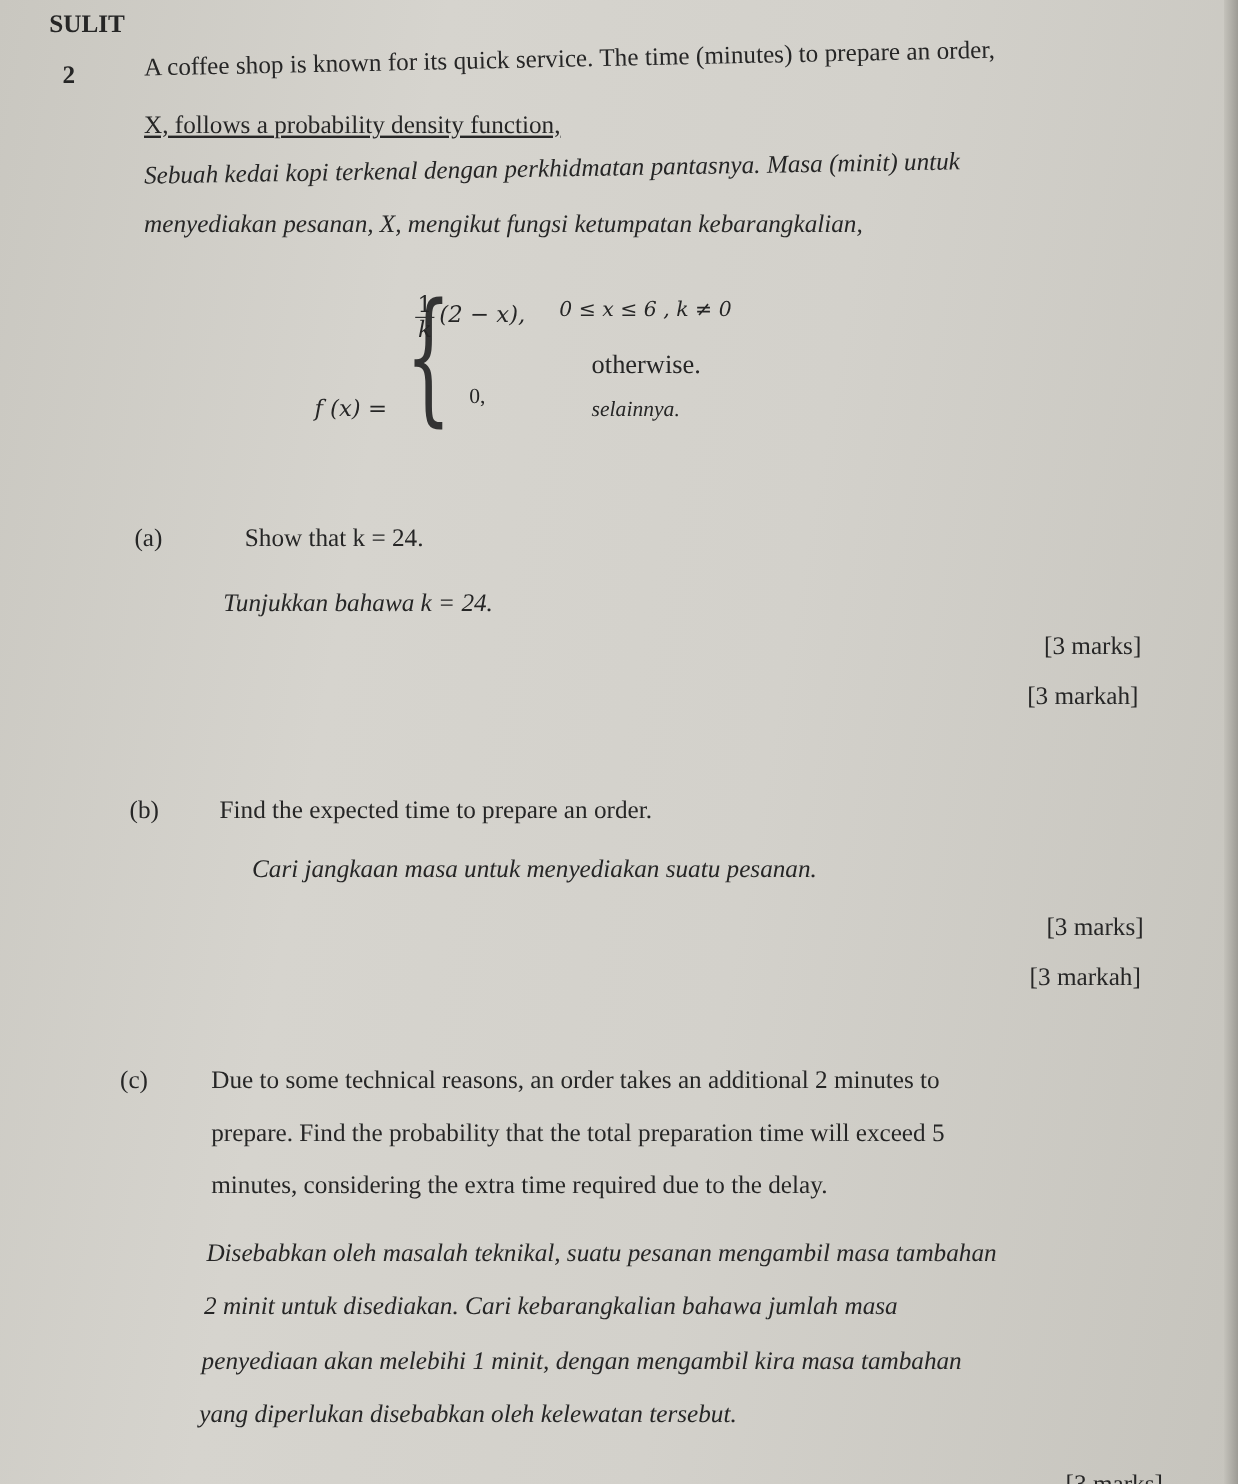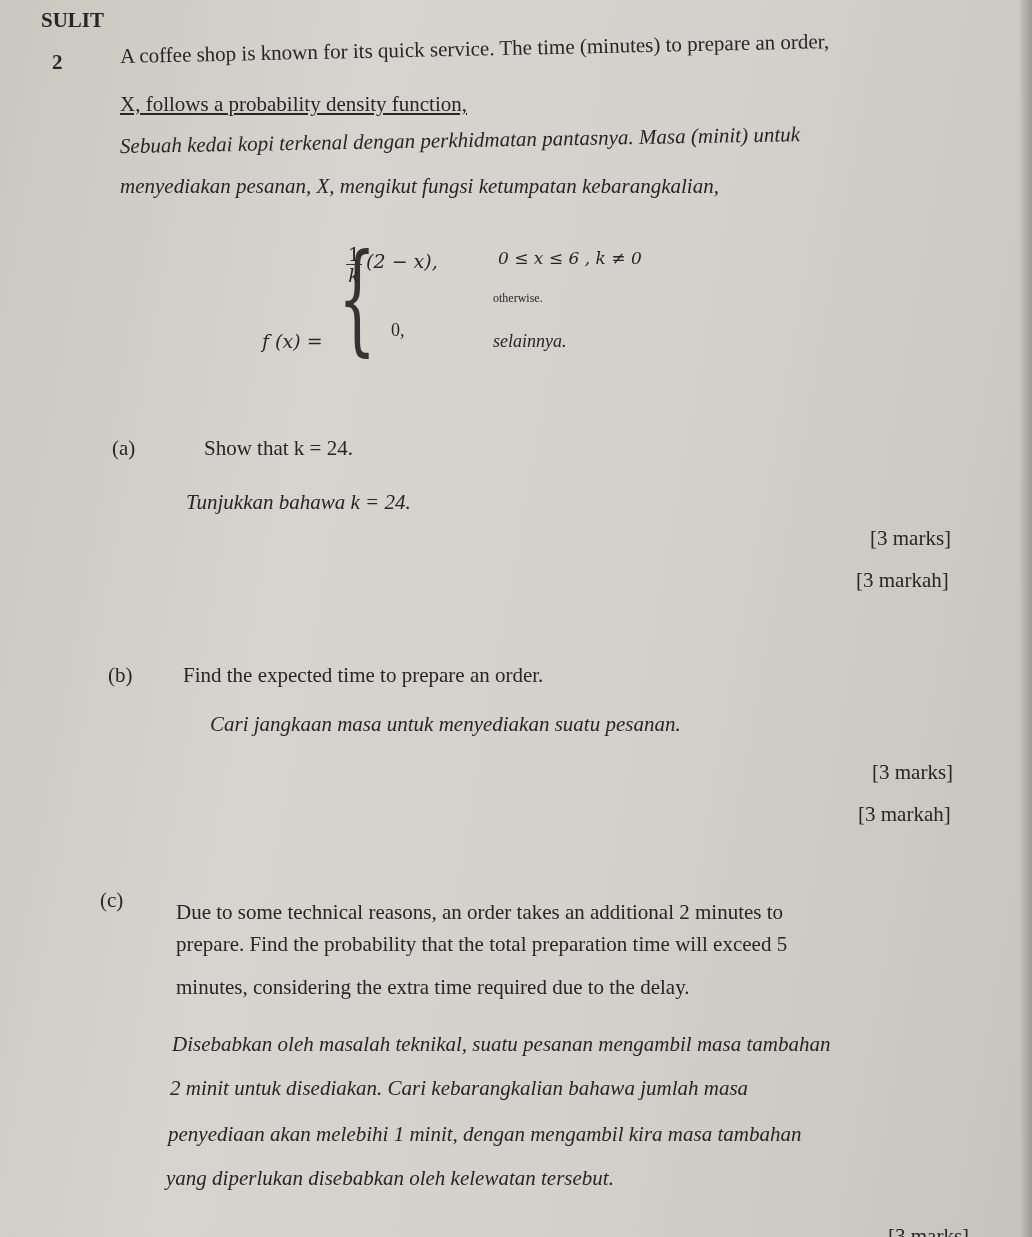--- a/index.html
+++ b/index.html
@@ -35,39 +35,39 @@
 <div>
   <div class="abs math" style="left:262px;top:290px;font-size:19px;margin-top:40px;">f (x) =</div>
   <div class="brace" style="left:338px;top:238px;">{</div>
   <div class="abs" style="left:346px;top:244px;">
     <span class="frac">
       <span class="num">1</span>
       <span class="math">k</span>
     </span>
     <span class="math" style="font-size:19px;">(2 − x),</span>
   </div>
-  <div class="abs math" style="left:466px;top:248px;font-size:17px;margin-left:32px;">0 ≤ x ≤ 6 , k ≠ 0</div>
+  <div class="abs math" style="left:466px;top:248px;font-size:17px;">0 ≤ x ≤ 6 , k ≠ 0</div>
   <div class="abs" style="left:391px;top:320px;font-size:18px;">0,</div>
-  <div class="abs" style="left:493px;top:291px;font-size:12px;">otherwise.</div>
+  <div class="abs" style="left:493px;top:291px;font-size:22px;">otherwise.</div>
   <div class="abs it" style="left:493px;top:331px;font-size:18px;text-align:right;">selainnya.</div>
 </div>
 
 <div class="abs t" style="left:112px;top:436px;">(a)</div>
 <div class="abs t" style="left:204px;top:436px;">Show that  k = 24.</div>
 <div class="abs t it" style="left:186px;top:490px;">Tunjukkan bahawa  k = 24.</div>
 <div class="abs t" style="left:870px;top:526px;">[3 marks]</div>
 <div class="abs t" style="left:856px;top:568px;">[3 markah]</div>
 
 <div class="abs t" style="left:108px;top:663px;">(b)</div>
 <div class="abs t" style="left:183px;top:663px;">Find the expected time to prepare an order.</div>
 <div class="abs t it" style="left:183px;top:712px;margin-left:27px;">Cari jangkaan masa untuk menyediakan suatu pesanan.</div>
 <div class="abs t" style="left:872px;top:760px;">[3 marks]</div>
 <div class="abs t" style="left:858px;top:802px;">[3 markah]</div>
 
 <div class="abs t" style="left:100px;top:888px;">(c)</div>
-<div class="abs t" style="left:176px;top:888px;margin-top:12px;">Due to some technical reasons, an order takes an additional 2 minutes to</div>
+<div class="abs t" style="left:176px;top:888px;">Due to some technical reasons, an order takes an additional 2 minutes to</div>
 <div class="abs t" style="left:176px;top:932px;">prepare. Find the probability that the total preparation time will exceed 5</div>
 <div class="abs t" style="left:176px;top:975px;">minutes, considering the extra time required due to the delay.</div>
 <div class="abs t it" style="left:172px;top:1032px;font-family:Liberation Serif, serif;">Disebabkan oleh masalah teknikal, suatu pesanan mengambil masa tambahan</div>
 <div class="abs t it" style="left:170px;top:1076px;">2 minit untuk disediakan. Cari kebarangkalian bahawa jumlah masa</div>
 <div class="abs t it" style="left:168px;top:1122px;">penyediaan akan melebihi 1 minit, dengan mengambil kira masa tambahan</div>
 <div class="abs t it" style="left:166px;top:1166px;">yang diperlukan disebabkan oleh kelewatan tersebut.</div>
 <div class="abs t" style="left:888px;top:1224px;">[3 marks]</div>
 
 </body></html>

